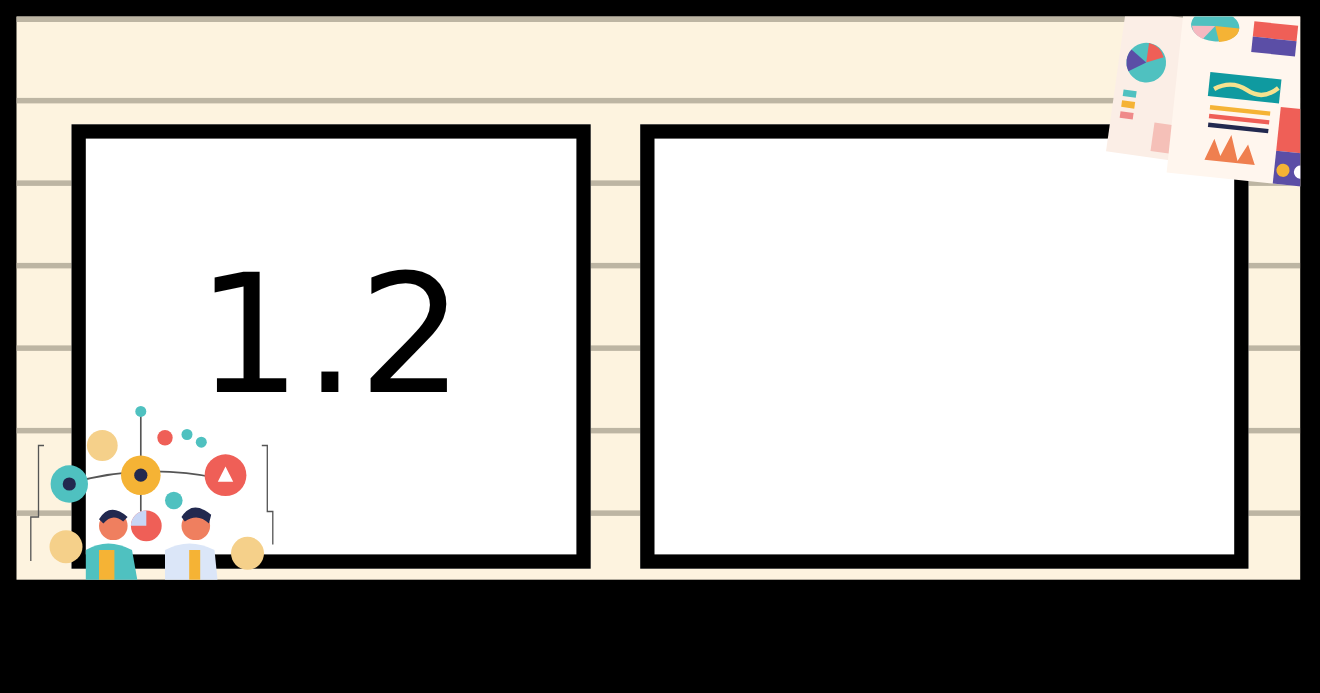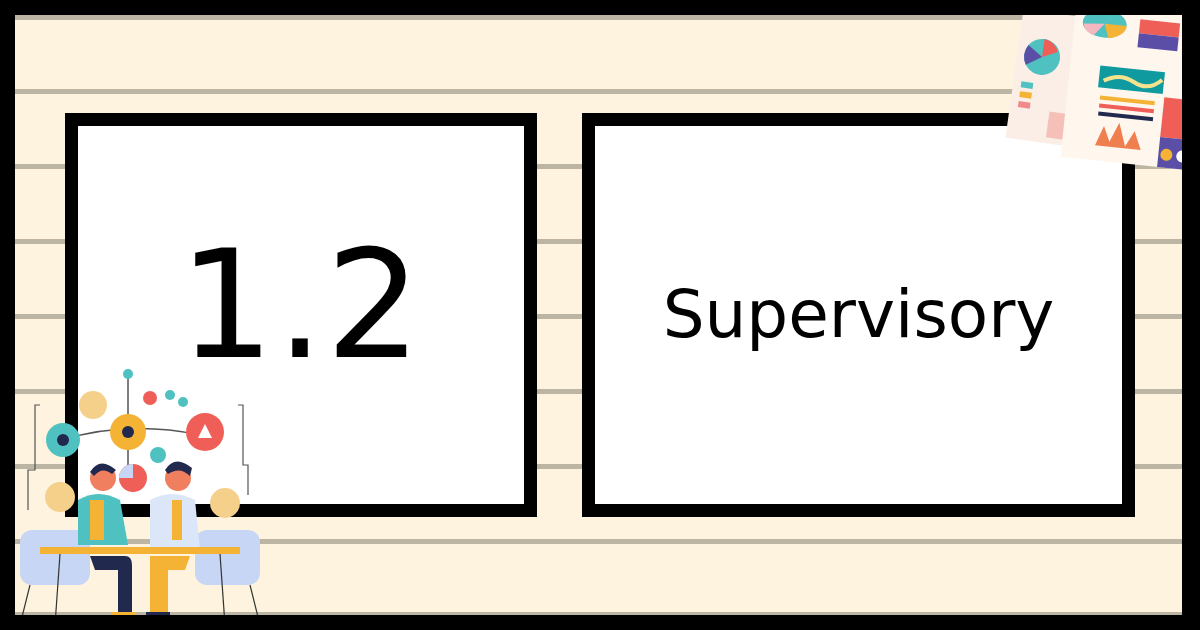--- a/index.html
+++ b/index.html
@@ -1,17 +1,17 @@
 <!DOCTYPE html>
 <html><head>
 <meta charset="utf-8">
 <style>
   html, body { margin:0; padding:0; }
   body { width:1200px; height:630px; overflow:hidden; background:#000; position:relative; font-family:"DejaVu Sans", sans-serif; }
-  .canvas { position:absolute; left:15px; top:15px; width:1167px; height:600px; background:#fdf3df; overflow:hidden; }
+  .canvas { position:absolute; left:15px; top:15px; width:1167px; height:512px; background:#fdf3df; overflow:hidden; }
   .stripe { position:absolute; left:0; width:100%; height:5px; background:#bdb5a3; }
   .box { position:absolute; background:#fff; border:13px solid #000; box-sizing:border-box; display:flex; align-items:center; justify-content:center; text-align:center; color:#000; }
   .box-left { left:50px; top:98px; width:472px; height:404px; }
   .box-right { left:567px; top:98px; width:553px; height:404px; }
   .num { font-size:150px; font-weight:400; letter-spacing:2px; margin-top:-20px; }
   .title { font-size:66px; line-height:76px; font-weight:400; }
   .title span { display:block; }
   .infographic { position:absolute; left:978px; top:-15px; width:210px; height:180px; }
   .people { position:absolute; left:-15px; top:345px; width:280px; height:270px; }
 </style>
@@ -28,21 +28,20 @@
   <div class="stripe" style="top:449px"></div>
   <div class="stripe" style="top:524px"></div>
   <div class="stripe" style="top:597px"></div>
 
   <div class="box box-left">
     <div class="num">1.2</div>
   </div>
 
   <div class="box box-right">
     <div class="title">
-      <span>Supervisory</span>
     </div>
   </div>
 
   <svg class="infographic" viewBox="0 0 210 180">
     <g transform="rotate(8 105 90)">
       <rect x="20" y="20" width="110" height="130" fill="#fbeee6"></rect>
       <circle cx="45" cy="65" r="18" fill="#4fc1c0"></circle>
       <path d="M45 65 L45 47 A18 18 0 0 1 60 58 Z" fill="#ef5f57"></path>
       <path d="M45 65 L30 75 A18 18 0 0 1 30 55 Z" fill="#5b4ea6"></path>
       <circle cx="90" cy="70" r="15" fill="#ef5f57"></circle>

